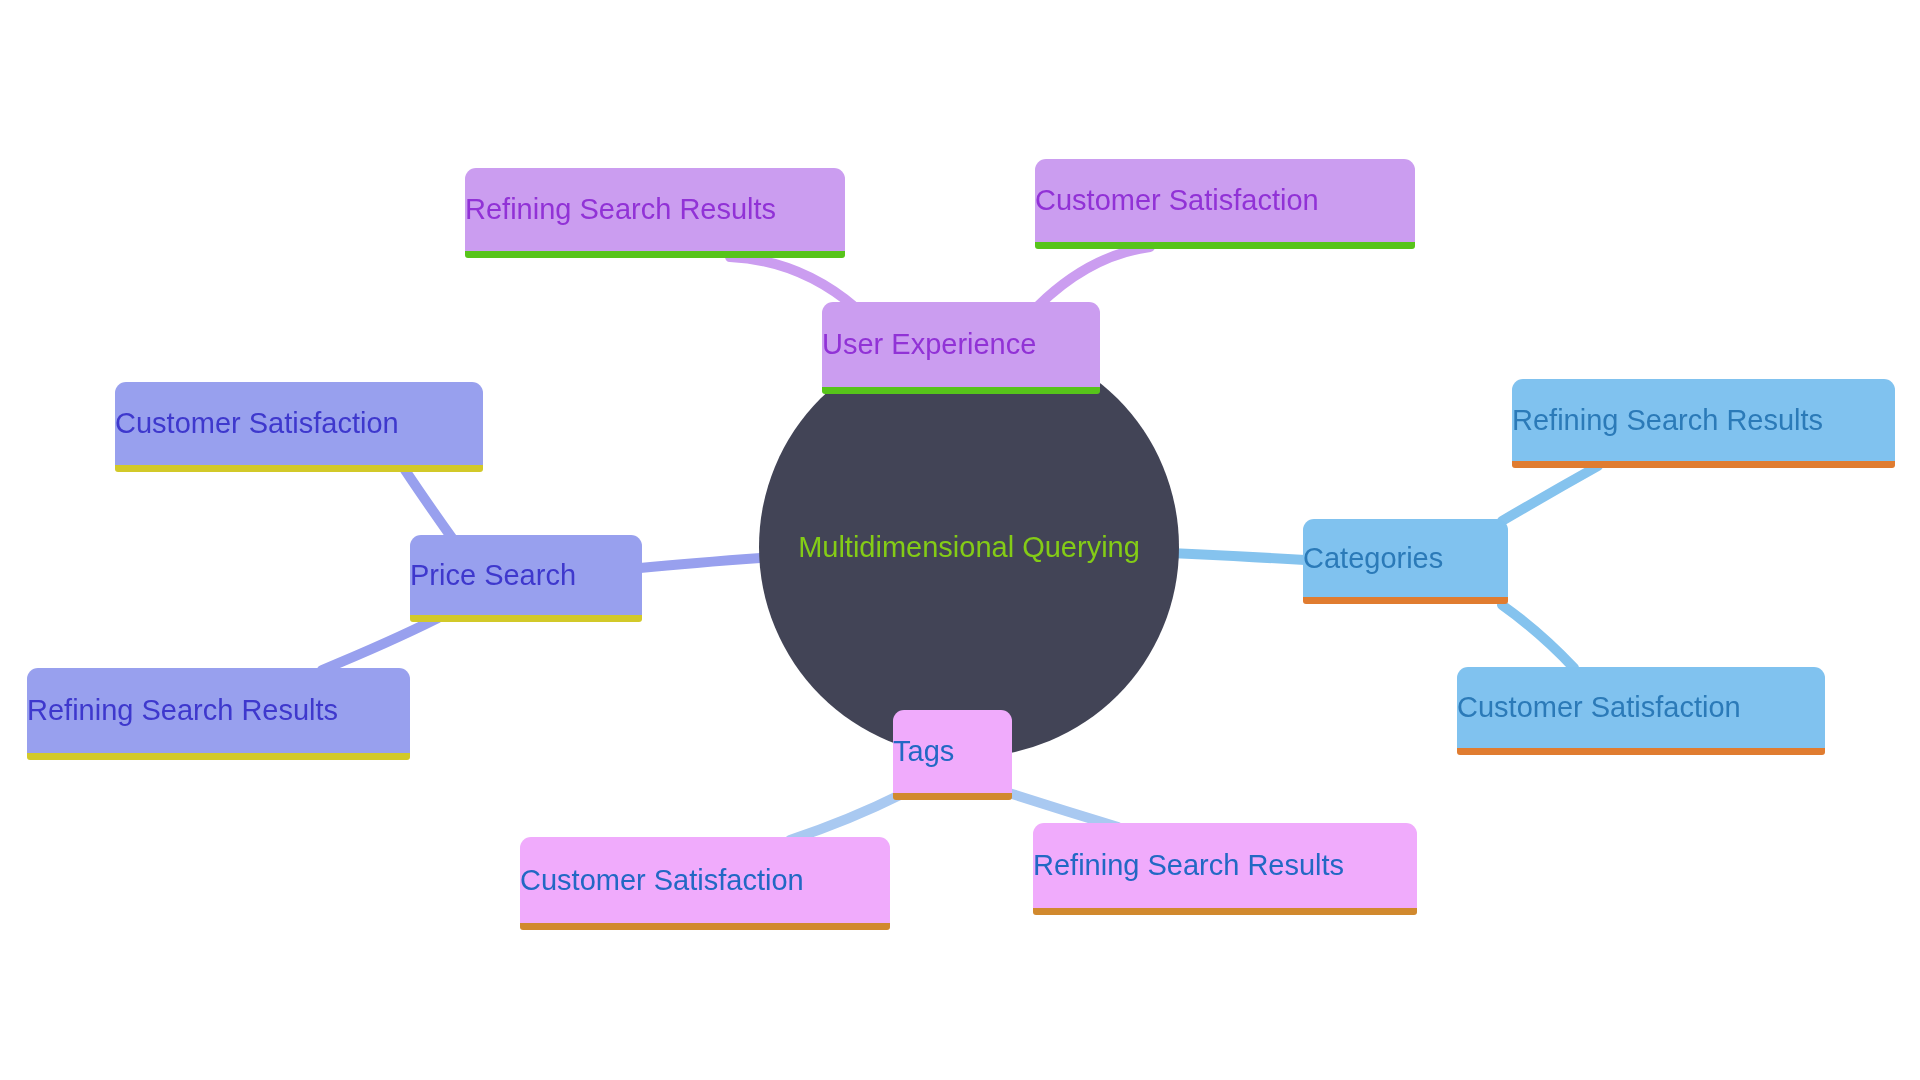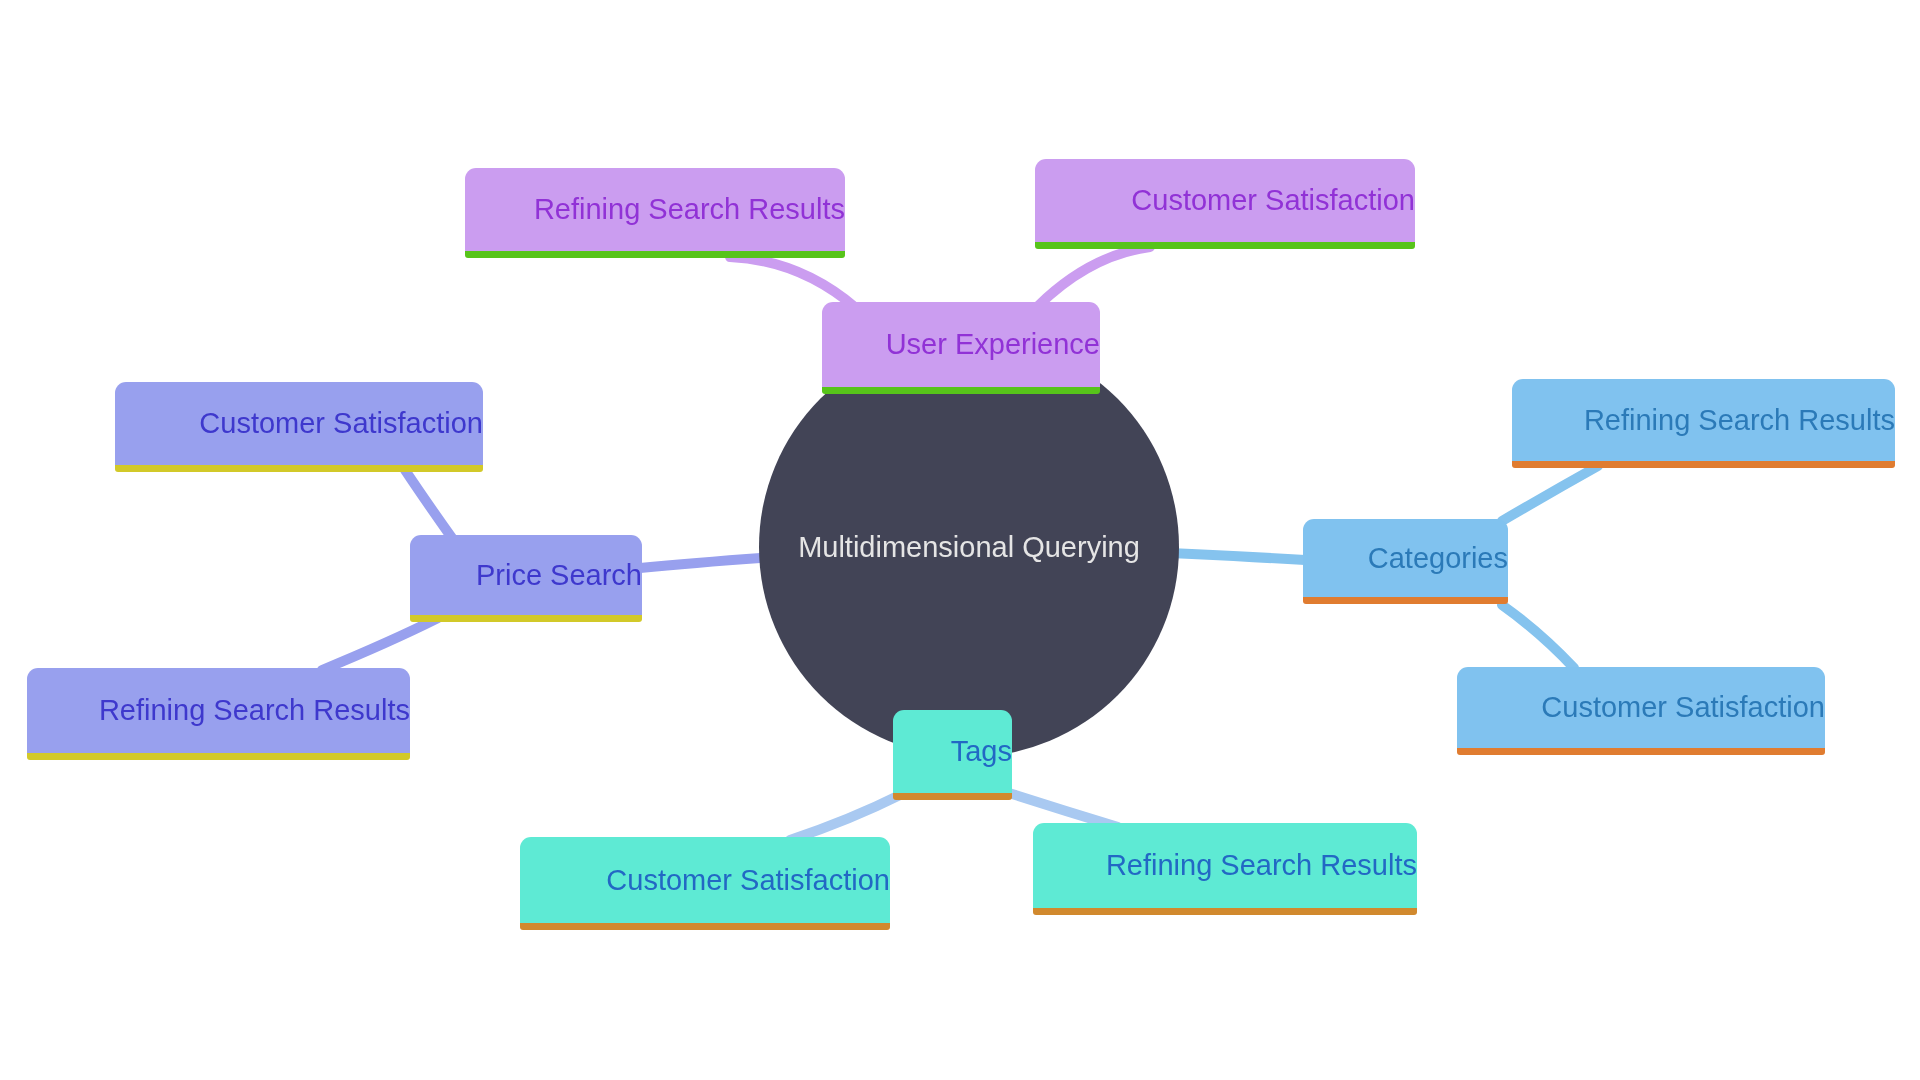--- a/index.html
+++ b/index.html
@@ -25,41 +25,41 @@
   #root-node {
     position: absolute;
     left: 759px; top: 337px;
     width: 420px; height: 420px;
     border-radius: 50%;
     background: #424456;
     display: flex;
     align-items: center;
     justify-content: center;
     text-align: center;
-    color: #e5e5e5;
+    color: #84cc16;
     font-size: 29px;
     z-index: 2;
   }
   .node {
     position: absolute;
     box-sizing: border-box;
     display: flex;
     align-items: center;
-    justify-content: flex-end;
+    justify-content: flex-start;
     text-align: center;
     border-radius: 11px 11px 3px 3px;
     border-bottom: 7px solid;
     font-size: 29px;
     z-index: 3;
   }
   
   .b-ue   { background: #cb9df0; color: #9132d6; border-bottom-color: #57c41a; }
   .b-pr   { background: #98a0ee; color: #3e38cd; border-bottom-color: #d2c929; }
   .b-cat  { background: #80c2ef; color: #2b7ab8; border-bottom-color: #e07c30; }
-  .b-tags { background: #5eead4; color: #2268c4; border-bottom-color: #d1892e; }
+  .b-tags { background: #f0abfc; color: #2268c4; border-bottom-color: #d1892e; }
 </style>
 </head>
 <body>
 
 <div id="canvas">
 
   <svg id="edges" viewBox="0 0 1920 1080">
 
     <path class="edge" d="M 730 257 Q 800 260 856 308" stroke="#cb9df0"></path>
     <path class="edge" d="M 1150 247 Q 1090 255 1038 306" stroke="#cb9df0"></path>

